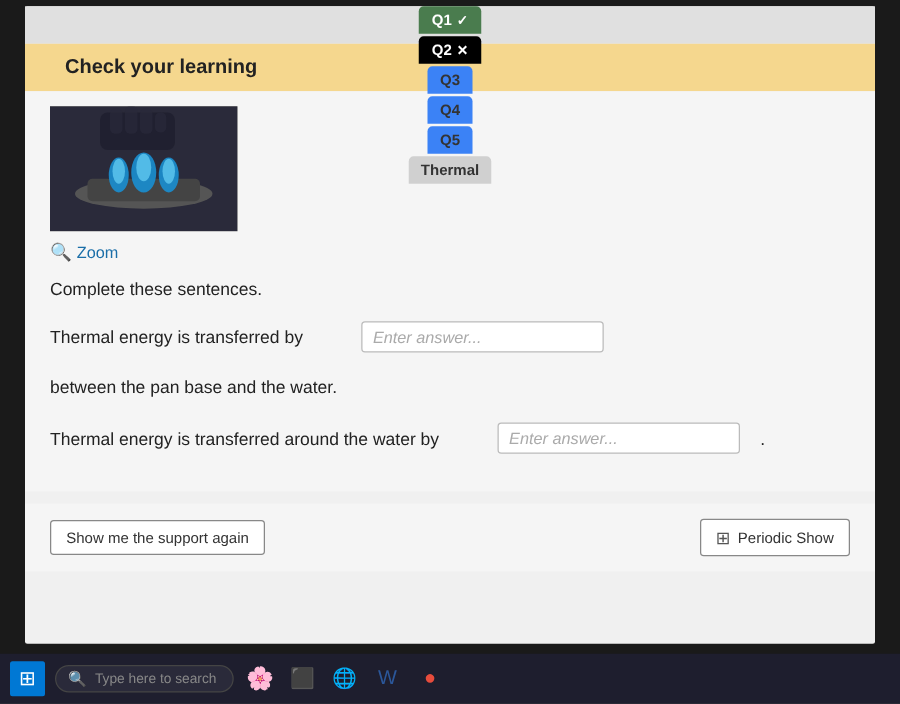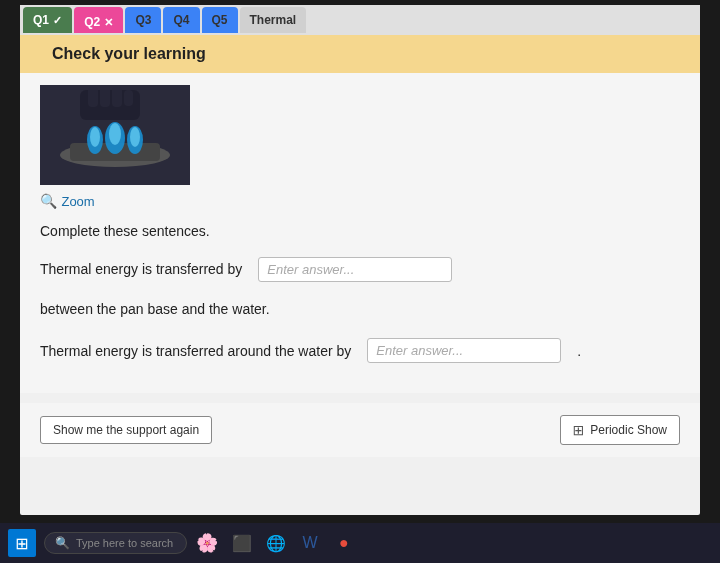--- a/index.html
+++ b/index.html
@@ -21,43 +21,44 @@
       background: #f0f0f0;
       border-radius: 2px;
     }
 
     
     .tab-bar {
       display: flex;
       align-items: center;
       background: #e0e0e0;
       height: 30px;
-      padding: 0 3px;
+      padding: 0 17px;
       gap: 2px;
+      flex-direction: column;
     }
 
     .tab {
       display: flex;
       align-items: center;
       padding: 4px 10px;
       border-radius: 4px 4px 0 0;
       font-size: 12px;
       font-weight: bold;
       cursor: pointer;
       gap: 4px;
       height: 26px;
     }
 
     .tab-q1 {
       background: #4a7c4e;
       color: white;
     }
 
     .tab-q2 {
-      background: #ec4899;
+      background: #000000;
       color: white;
       align-items: flex-end;
     }
 
     .tab-q3, .tab-q4, .tab-q5 {
       background: #3b82f6;
       color: #333;
     }
 
     .tab-results {
@@ -135,20 +136,21 @@
 
     .answer-input {
       border: 1px solid #bbb;
       border-radius: 3px;
       padding: 4px 8px;
       font-size: 13px;
       color: #999;
       background: white;
       outline: none;
       min-width: 140px;
+      margin-left: 31px;
     }
 
     .answer-input::placeholder {
       color: #aaa;
       font-style: italic;
     }
 
     
     .bottom-bar {
       display: flex;

